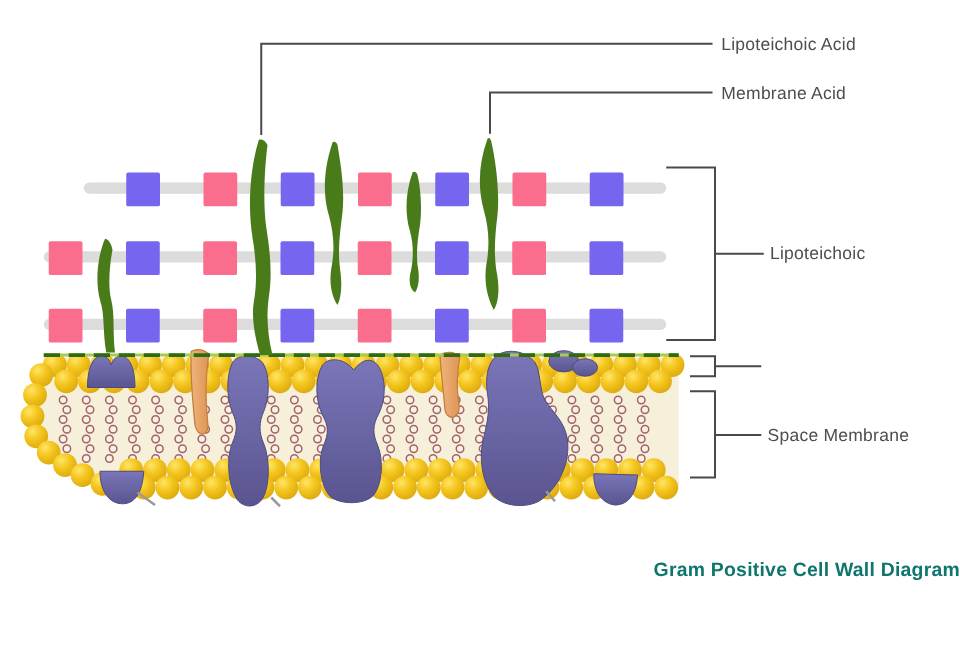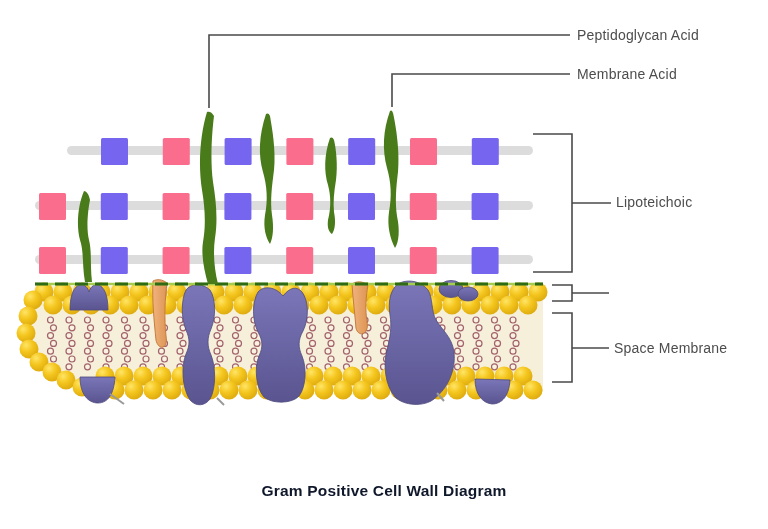--- a/index.html
+++ b/index.html
@@ -6,22 +6,22 @@
   .stage{
     position:relative;width:768px;height:529px;background:#ffffff;
     font-family:"Liberation Sans", sans-serif;overflow:hidden;
   }
   .stage svg{position:absolute;left:0;top:0;}
   .lbl{
     position:absolute;transform:translateY(-50%);
     font-size:14px;color:#4d4d4d;white-space:nowrap;letter-spacing:.2px;
   }
   .title{
-    position:absolute;left:0;right:0;top:482px;text-align:center;
-    font-size:15.5px;font-weight:700;color:#0f172a;letter-spacing:.2px;
+    position:absolute;left:0;right:0;top:448px;text-align:right;
+    font-size:15.5px;font-weight:700;color:#0f766e;letter-spacing:.2px;
   }
 </style>
 </head>
 <body>
 
 <div class="stage">
 
   <svg width="768" height="529" viewBox="0 0 768 529">
     <defs>
       <radialGradient id="hg" cx="35%" cy="30%" r="80%">
@@ -406,18 +406,18 @@
       <path d="M 570,74 H 392 V 107"></path>
       <path d="M 533,134 H 572 V 272 H 533"></path>
       <path d="M 572,203 H 611"></path>
       <path d="M 552,285 H 572 V 301 H 552"></path>
       <path d="M 572,293 H 609"></path>
       <path d="M 552,313 H 572 V 382 H 552"></path>
       <path d="M 572,348 H 609"></path>
     </g>
   </svg>
 
-  <div class="lbl" style="left:577px;top:35px">Peptidoglycan Acid</div>
+  <div class="lbl" style="left:577px;top:35px">Lipoteichoic Acid</div>
   <div class="lbl" style="left:577px;top:74px">Membrane Acid</div>
   <div class="lbl" style="left:616px;top:202px">Lipoteichoic</div>
   <div class="lbl" style="left:614px;top:348px">Space Membrane</div>
   <div class="title">Gram Positive Cell Wall Diagram</div>
 </div>
 
 </body></html>

